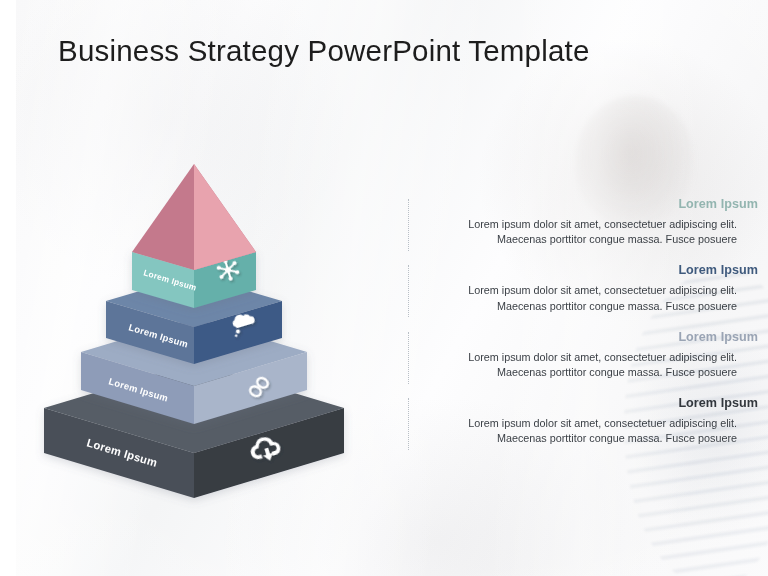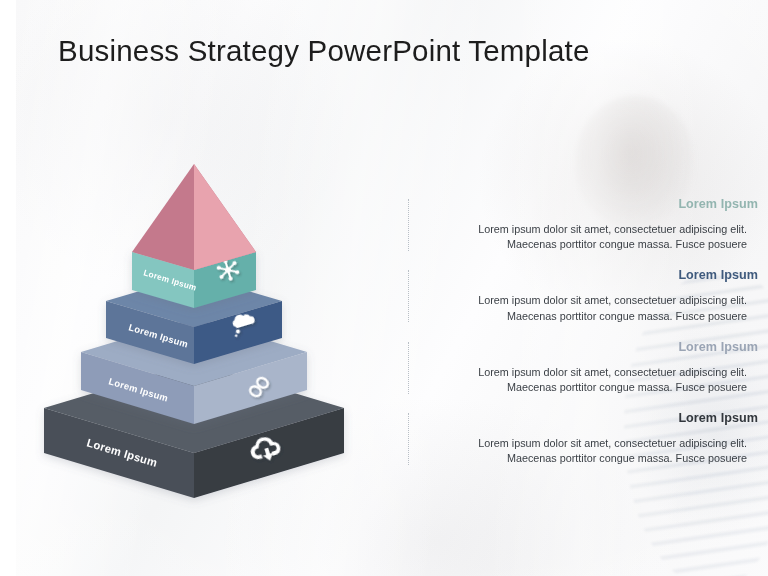--- a/index.html
+++ b/index.html
@@ -125,21 +125,21 @@
     font-size: 12.6px;
     font-weight: 700;
     line-height: 16px;
     margin: 0 0 5px 0;
     letter-spacing: .05px;
   }
   .item-body {
     font-size: 10.8px;
     line-height: 15.2px;
     color: #3a3f45;
-    margin: 10px;
+    margin: 0;
     max-width: 310px;
   }
   .item-body .ln { display: block; white-space: nowrap; }
 </style>
 </head>
 <body>
 
 <div id="slide">
 
   <div class="bg-photo"></div>

